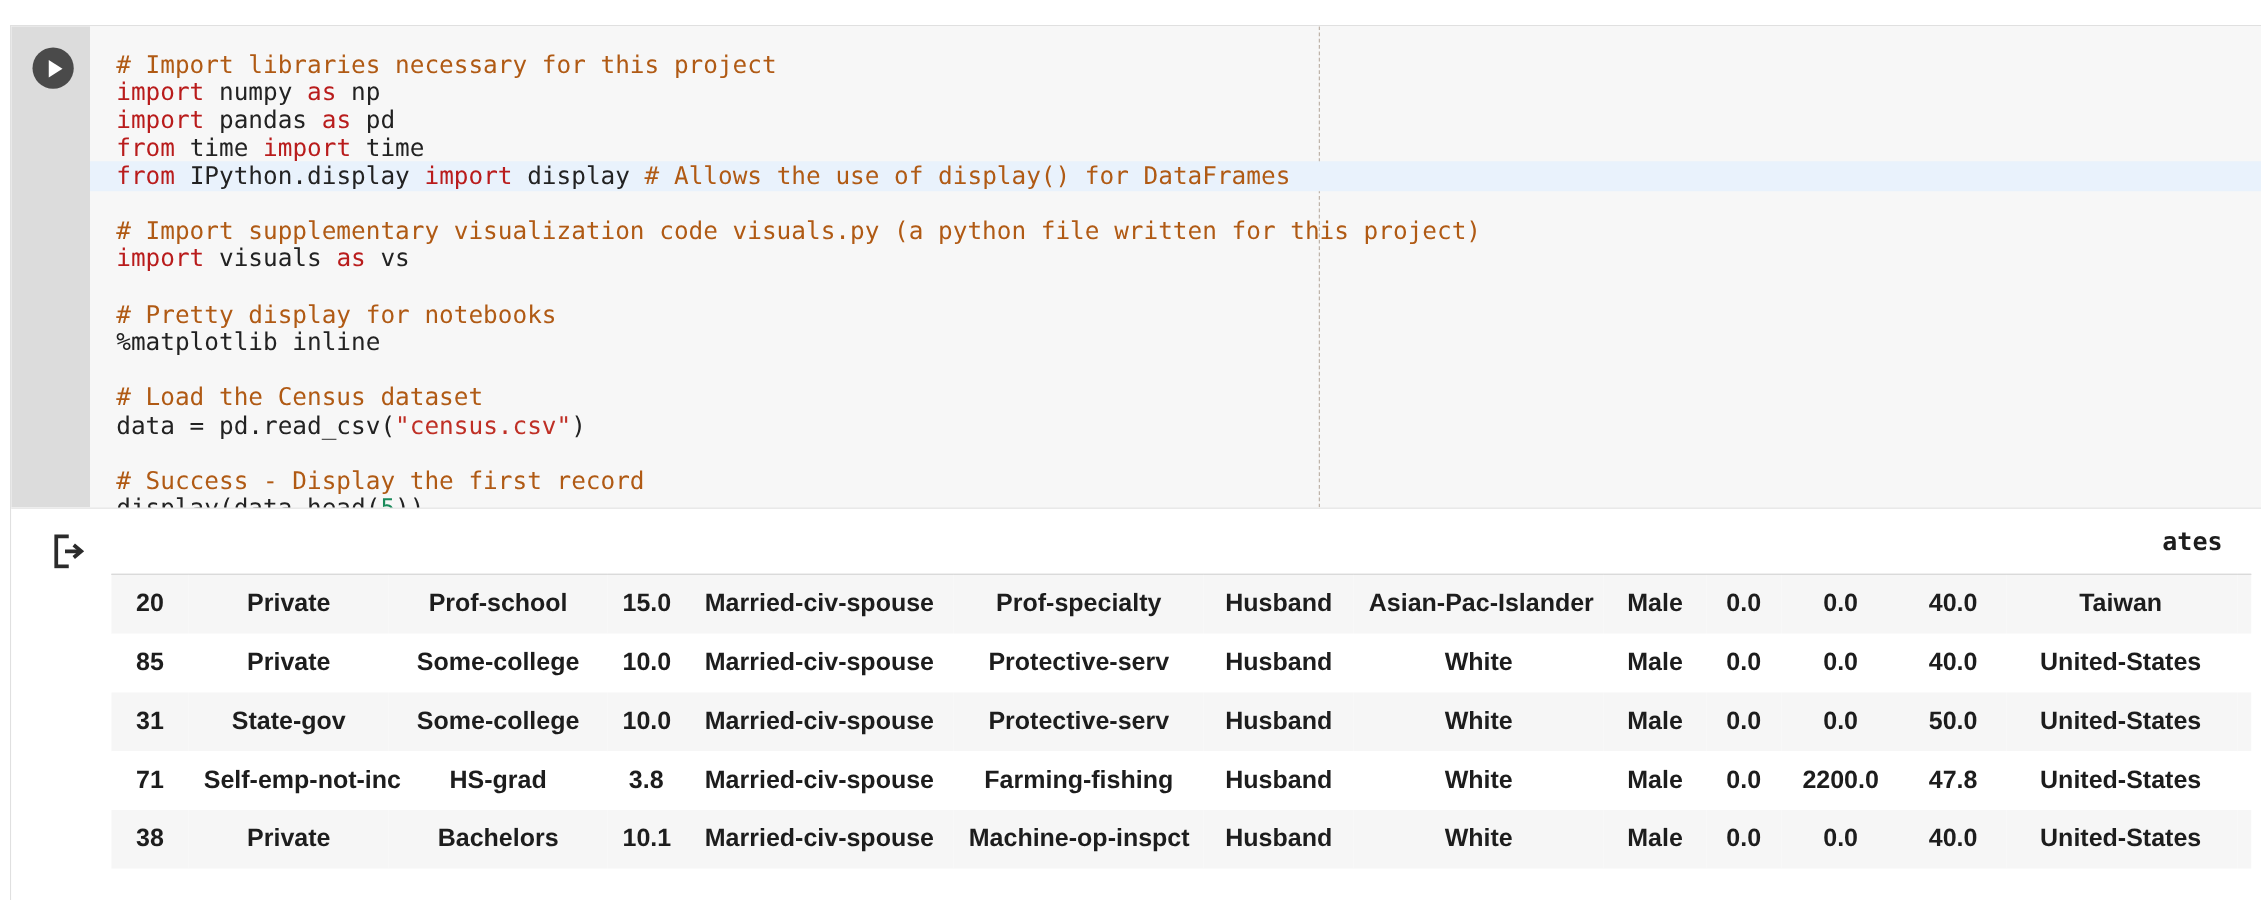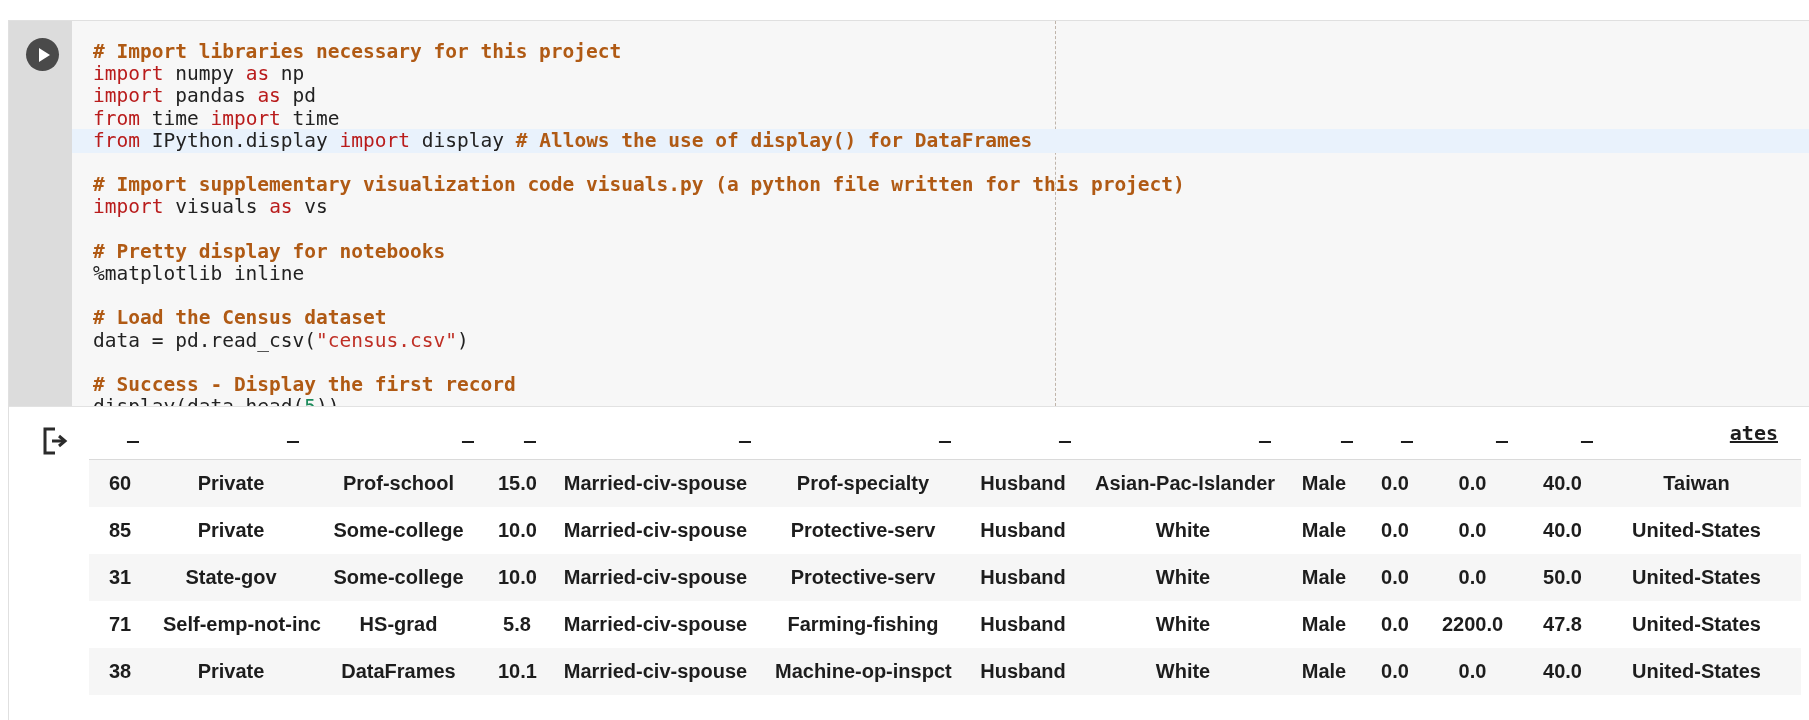--- a/index.html
+++ b/index.html
@@ -72,21 +72,21 @@
     z-index:2;
   }
   .ln{display:block;position:relative;}
   .ln.hl::before{
     content:"";
     position:absolute;
     left:-21px;right:-1800px;top:-1px;bottom:-1px;
     background:#e9f2fc;
     z-index:-1;
   }
-  .cmt{color:#b05a14;font-weight:bold;}
+  .cmt{color:#b05a14;}
   .kw{color:#b91c1c;}
   .str{color:#bf2f25;}
   .num{color:#1a8a5a;}
 
   
   .out-area{
     position:relative;
     background:#ffffff;
     border-top:1px solid #e2e2e2;
     height:314px;
@@ -112,21 +112,20 @@
   }
   table.df thead th{
     font-weight:bold;
     font-family:"DejaVu Sans Mono","Liberation Mono",monospace;
     font-size:20px;
     padding:6px 12px 14px 12px;
     text-align:right;
     border:none;
     background:#ffffff;
     white-space:nowrap;
-    text-decoration:underline;
   }
   table.df thead tr{border-bottom:1px solid #dadada;}
   table.df tbody td{
     padding:12px 12px;
     border:none;
     white-space:nowrap;
     font-weight:bold;
     text-align:center;
   }
   table.df tbody tr:nth-child(odd){background:#f6f6f6;}
@@ -211,21 +210,21 @@
                 <th>&nbsp;</th>
                 <th>&nbsp;</th>
                 <th>&nbsp;</th>
                 <th>&nbsp;</th>
                 <th>ates</th>
                 <th>&gt;50K</th>
               </tr>
           </thead>
           <tbody id="df-body">
               <tr>
-                <td class="idx">60</td>
+                <td class="idx">20</td>
                 <td class="">Private</td>
                 <td class="">Prof-school</td>
                 <td class="">15.0</td>
                 <td class="">Married-civ-spouse</td>
                 <td class="">Prof-specialty</td>
                 <td class="">Husband</td>
                 <td class="">Asian-Pac-Islander</td>
                 <td class="">Male</td>
                 <td class="">0.0</td>
                 <td class="">0.0</td>
@@ -262,36 +261,36 @@
                 <td class="">0.0</td>
                 <td class="">0.0</td>
                 <td class="">50.0</td>
                 <td class="plain rt">United-States</td>
                 <td class="plain rt">&lt;=50K</td>
               </tr>
               <tr>
                 <td class="idx">71</td>
                 <td class="">Self-emp-not-inc</td>
                 <td class="">HS-grad</td>
-                <td class="">5.8</td>
+                <td class="">3.8</td>
                 <td class="">Married-civ-spouse</td>
                 <td class="">Farming-fishing</td>
                 <td class="">Husband</td>
                 <td class="">White</td>
                 <td class="">Male</td>
                 <td class="">0.0</td>
                 <td class="">2200.0</td>
                 <td class="">47.8</td>
                 <td class="plain rt">United-States</td>
                 <td class="plain rt">&lt;=50K</td>
               </tr>
               <tr>
                 <td class="idx">38</td>
                 <td class="">Private</td>
-                <td class="">DataFrames</td>
+                <td class="">Bachelors</td>
                 <td class="">10.1</td>
                 <td class="">Married-civ-spouse</td>
                 <td class="">Machine-op-inspct</td>
                 <td class="">Husband</td>
                 <td class="">White</td>
                 <td class="">Male</td>
                 <td class="">0.0</td>
                 <td class="">0.0</td>
                 <td class="">40.0</td>
                 <td class="plain rt">United-States</td>

